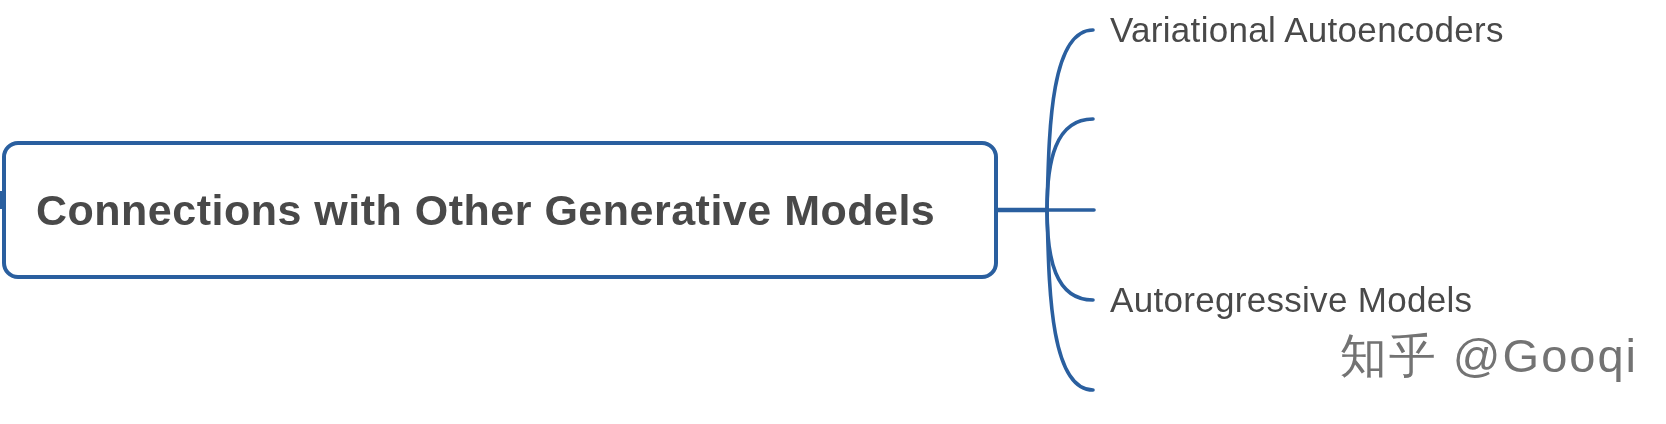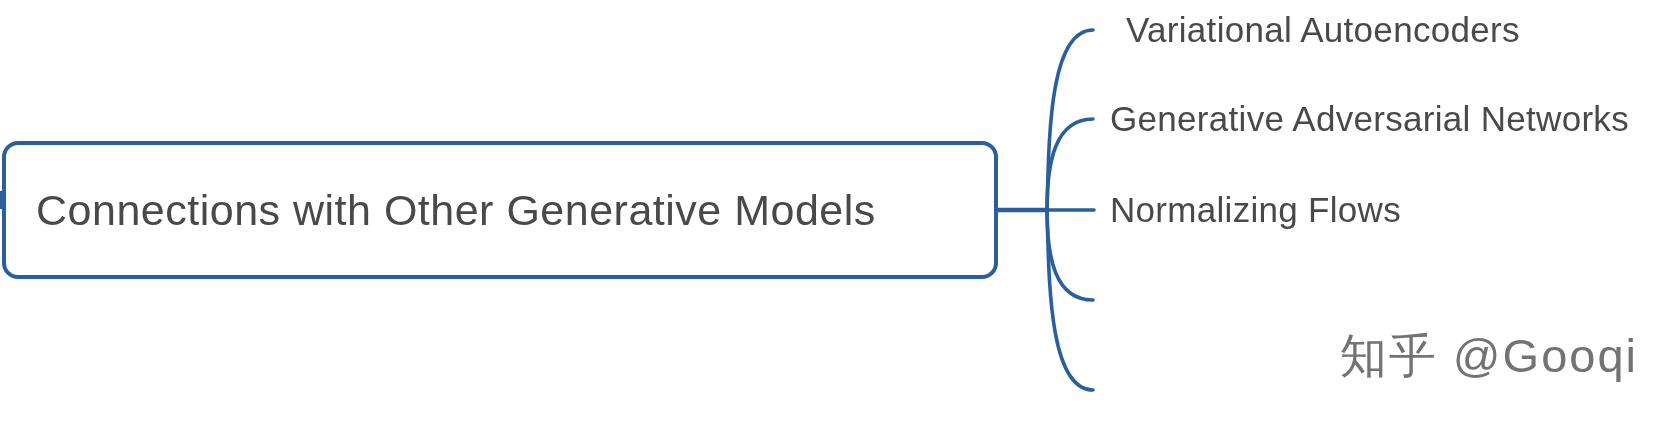--- a/index.html
+++ b/index.html
@@ -33,37 +33,38 @@
     top: 141px;
     width: 996px;
     height: 138px;
     box-sizing: border-box;
     border: 4px solid #2a5f9f;
     border-radius: 16px;
     background: #ffffff;
     display: flex;
     align-items: center;
     padding-left: 30px;
+    font-weight: bold;
   }
   .root-label {
     font-size: 43px;
     color: #494949;
     white-space: nowrap;
     letter-spacing: 0.5px;
   }
   .branch-label {
     position: absolute;
     left: 1110px;
     transform: translateY(-50%);
     font-size: 35px;
     color: #494949;
     white-space: nowrap;
     letter-spacing: 0.3px;
   }
-  .branch-1 { top: 30px; margin-left: 16px; }
+  .branch-1 { top: 30px; }
   .branch-2 { top: 119px; }
   .branch-3 { top: 210px; }
   .branch-4 { top: 300px; }
   .branch-5 { top: 390px; }
   .watermark {
     position: absolute;
     right: 28px;
     top: 356px;
     transform: translateY(-50%);
     font-size: 47px;
@@ -88,18 +89,17 @@
     <path d="M 1047 210 L 1094 210" stroke-width="3.6"></path>
     <path d="M 1047 210 C 1047 258 1055 300 1093 300" stroke-width="3.6"></path>
     <path d="M 1047 210 C 1049 275 1048 390 1093 390" stroke-width="3.6"></path>
   </svg>
 
   <div class="root-node">
     <span class="root-label">Connections with Other Generative Models</span>
   </div>
 
   <div class="branch-label branch-1">Variational Autoencoders</div>
-  <div class="branch-label branch-2">Generative Adversarial Networks</div>
-  <div class="branch-label branch-3">Normalizing Flows</div>
+  <div class="branch-label branch-4">Autoregressive Models</div>
 
   <div class="watermark">知乎 @Gooqi</div>
 
 </div>
 
 </body></html>

